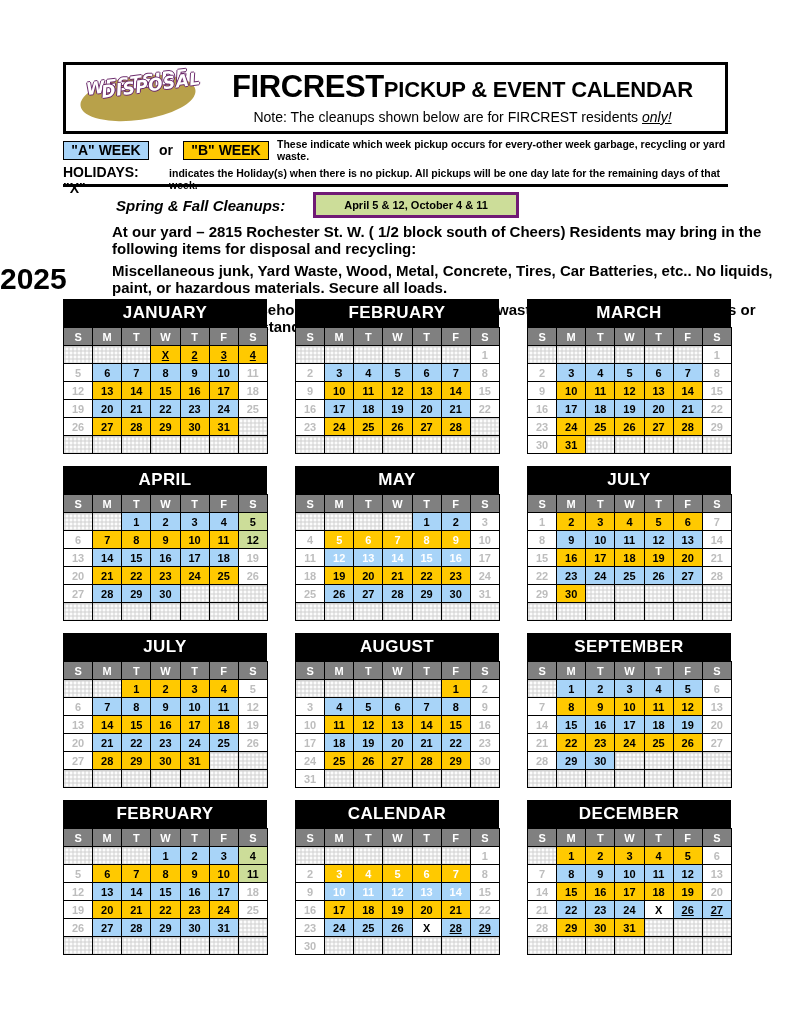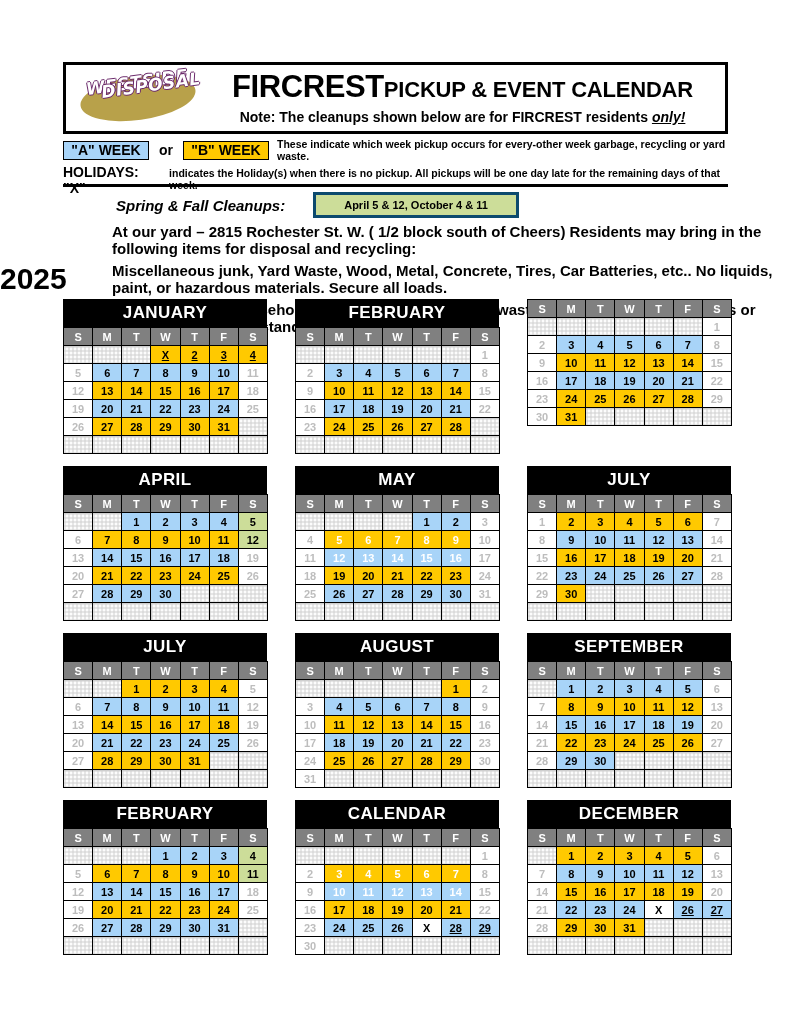--- a/index.html
+++ b/index.html
@@ -34,21 +34,21 @@
     color: #ffffff; line-height: 1.0;
     text-shadow: -1px 0 #6b2a6b, 0 1px #6b2a6b, 1px 0 #6b2a6b, 0 -1px #6b2a6b;
     letter-spacing: 0.5px;
   }
   .logo-l1 { font-size: 17px; }
   .logo-l2 { font-size: 17px; margin-top: 3px; margin-left: 14px; }
   .header-texts { flex: 1 1 auto; text-align: center; }
   .title-line { white-space: nowrap; line-height: 1.05; }
   .title-main { font-size: 31px; font-weight: 700; letter-spacing: -0.4px; }
   .title-sub { font-size: 22px; font-weight: 700; letter-spacing: -0.2px; }
-  .title-note { font-size: 14px; font-weight: 700; margin-top: 5px; }
+  .title-note { font-size: 14px; font-weight: 400; margin-top: 5px; }
   .title-note u { text-decoration: underline; font-style: italic; }
 
   
   .legend { position: absolute; left: 63px; top: 140px; width: 665px; }
   .legend-row1 { display: flex; align-items: center; height: 20px; }
   .chip {
     border: 1px solid #000; height: 19px; width: 92px;
     display: flex; align-items: center; justify-content: center;
     font-size: 14px; font-weight: 700;
   }
@@ -58,21 +58,21 @@
   .legend-txt { font-size: 10.5px; font-weight: 700; margin-left: 8px; }
   .legend-row2 { display: flex; align-items: baseline; height: 20px; margin-top: 4px; }
   .legend-hol { font-size: 14px; font-weight: 700; }
   .rule { position: absolute; left: 63px; top: 184px; width: 665px; height: 3px; background: #000; }
 
   
   .cleanups { position: absolute; left: 63px; top: 192px; width: 665px; margin-left: 45px; }
   .cleanup-head { display: flex; align-items: center; }
   .cleanup-title { font-size: 15px; font-weight: 700; font-style: italic; padding-left: 8px; }
   .cleanup-chip {
-    margin-left: 28px; border: 3px solid #0c4a6e; background: #ccdd99;
+    margin-left: 28px; border: 3px solid #701a75; background: #ccdd99;
     font-size: 11px; font-weight: 700; padding: 4px 28px;
   }
   .cleanup-line { font-size: 15px; font-weight: 700; margin-top: 5px; padding-left: 4px; }
   .cleanup-line u { text-decoration: underline; }
 
   
   .year {
     position: absolute; left: 0; top: 262px; width: 757px;
     text-align: left; font-size: 30px; font-weight: 700;
   }
@@ -298,20 +298,21 @@
               <td class="blank"></td>
               <td class="blank"></td>
               <td class="blank"></td>
               <td class="blank"></td>
               <td class="blank"></td>
             </tr>
           </tbody>
         </table>
       </div>
       <div class="month">
+        <div class="month-name">MARCH</div>
         <table class="days">
           <thead>
             <tr>
               <th>S</th>
               <th>M</th>
               <th>T</th>
               <th>W</th>
               <th>T</th>
               <th>F</th>
               <th>S</th>

